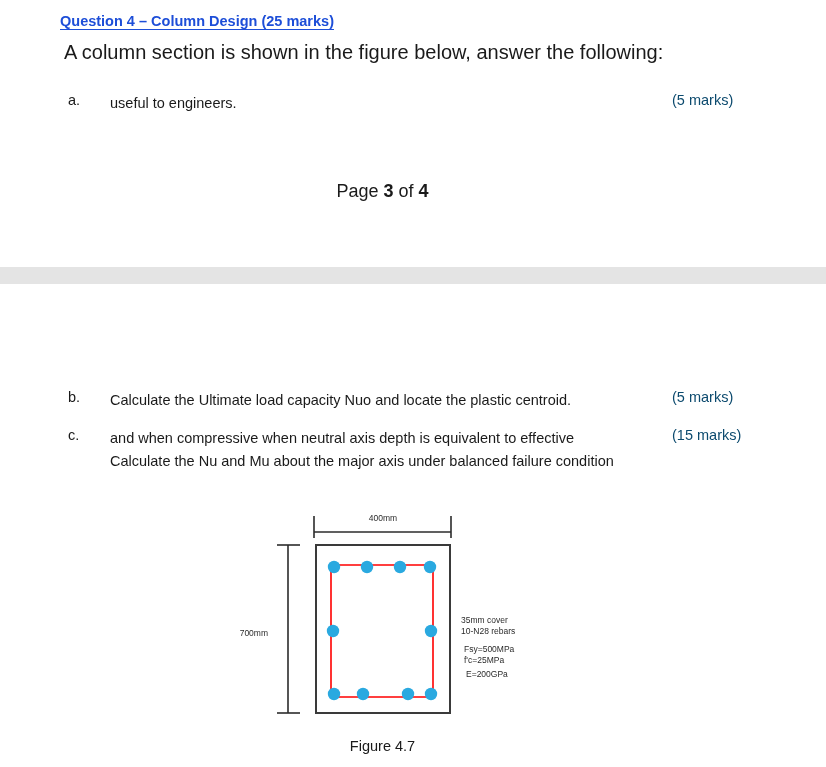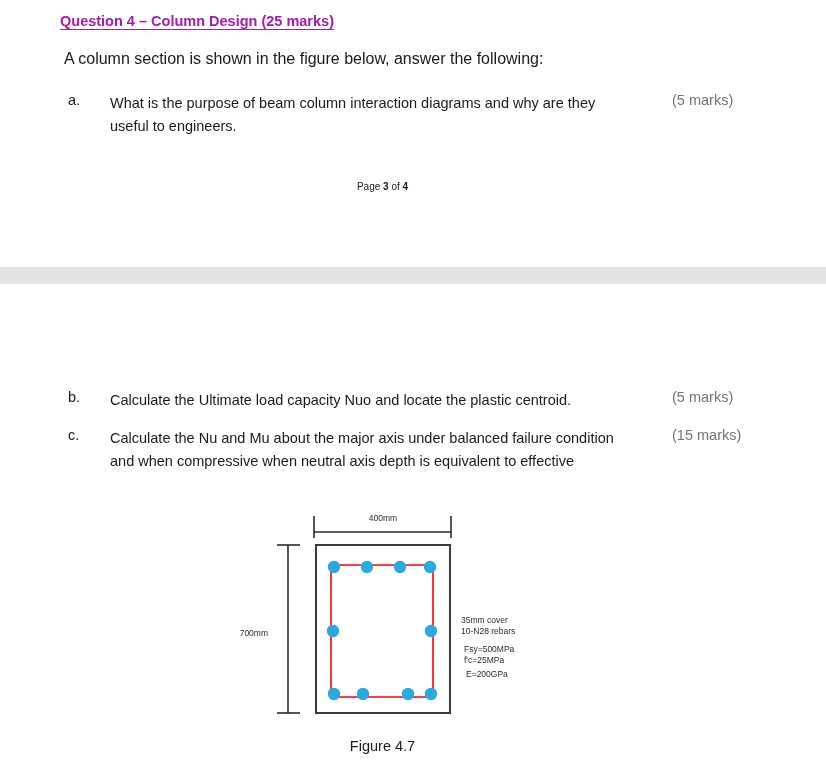--- a/index.html
+++ b/index.html
@@ -20,31 +20,31 @@
   .page-block {
     position: relative;
   }
 
   .q-heading {
     position: absolute;
     left: 60px;
     top: 13px;
     font-size: 14.5px;
     font-weight: bold;
-    color: #a21caf;
+    color: #1d4ed8;
     text-decoration: underline;
     text-underline-offset: 3px;
     white-space: nowrap;
   }
 
   .intro-line {
     position: absolute;
     left: 64px;
-    top: 50px;
-    font-size: 16px;
+    top: 41px;
+    font-size: 20px;
     color: #1a1a1a;
     white-space: nowrap;
   }
 
   
   .q-item {
     position: absolute;
     display: block;
   }
   .q-label {
@@ -60,38 +60,38 @@
     top: 0;
     font-size: 14.5px;
     line-height: 23px;
     color: #1a1a1a;
   }
   .q-body .ln { display: block; white-space: nowrap; }
   .q-marks {
     position: absolute;
     top: 0;
     font-size: 14.5px;
-    color: #737373;
+    color: #0c4a6e;
     white-space: nowrap;
   }
 
   #item-a { left: 68px; top: 92px; width: 700px; }
   #item-a .q-marks { left: 604px; }
   #item-b { left: 68px; top: 389px; width: 700px; }
   #item-b .q-marks { left: 604px; }
   #item-c { left: 68px; top: 427px; width: 720px; }
   #item-c .q-marks { left: 604px; }
 
   .page-footer {
     position: absolute;
     left: 0;
     top: 181px;
     width: 765px;
     text-align: center;
-    font-size: 10px;
+    font-size: 18px;
     color: #1a1a1a;
   }
   .page-footer b { font-weight: bold; }
 
   
   .page-separator {
     position: absolute;
     left: 0;
     top: 267px;
     width: 826px;
@@ -125,21 +125,20 @@
 
 <div class="page-block">
 
   <div class="q-heading">Question 4 – Column Design (25 marks)</div>
 
   <div class="intro-line">A column section is shown in the figure below, answer the following:</div>
 
   <div class="q-item" id="item-a">
     <span class="q-label">a.</span>
     <span class="q-body">
-      <span class="ln">What is the purpose of beam column interaction diagrams and why are they</span>
       <span class="ln">useful to engineers.</span>
     </span>
     <span class="q-marks">(5 marks)</span>
   </div>
 
   <div class="page-footer">
     <span>Page </span><b>3</b><span> of </span><b>4</b>
   </div>
 
   <div class="page-separator"></div>
@@ -148,22 +147,22 @@
     <span class="q-label">b.</span>
     <span class="q-body">
       <span class="ln">Calculate the Ultimate load capacity Nuo and locate the plastic centroid.</span>
     </span>
     <span class="q-marks">(5 marks)</span>
   </div>
 
   <div class="q-item" id="item-c">
     <span class="q-label">c.</span>
     <span class="q-body">
+      <span class="ln">and when compressive when neutral axis depth is equivalent to effective</span>
       <span class="ln">Calculate the Nu and Mu about the major axis under balanced failure condition</span>
-      <span class="ln">and when compressive when neutral axis depth is equivalent to effective</span>
     </span>
     <span class="q-marks">(15 marks)</span>
   </div>
 
   <div class="fig-caption">Figure 4.7</div>
 </div>
 
 <div id="figure-wrap">
   <svg id="figure-svg" width="826" height="767" viewBox="0 0 826 767" xmlns="http://www.w3.org/2000/svg">
 

